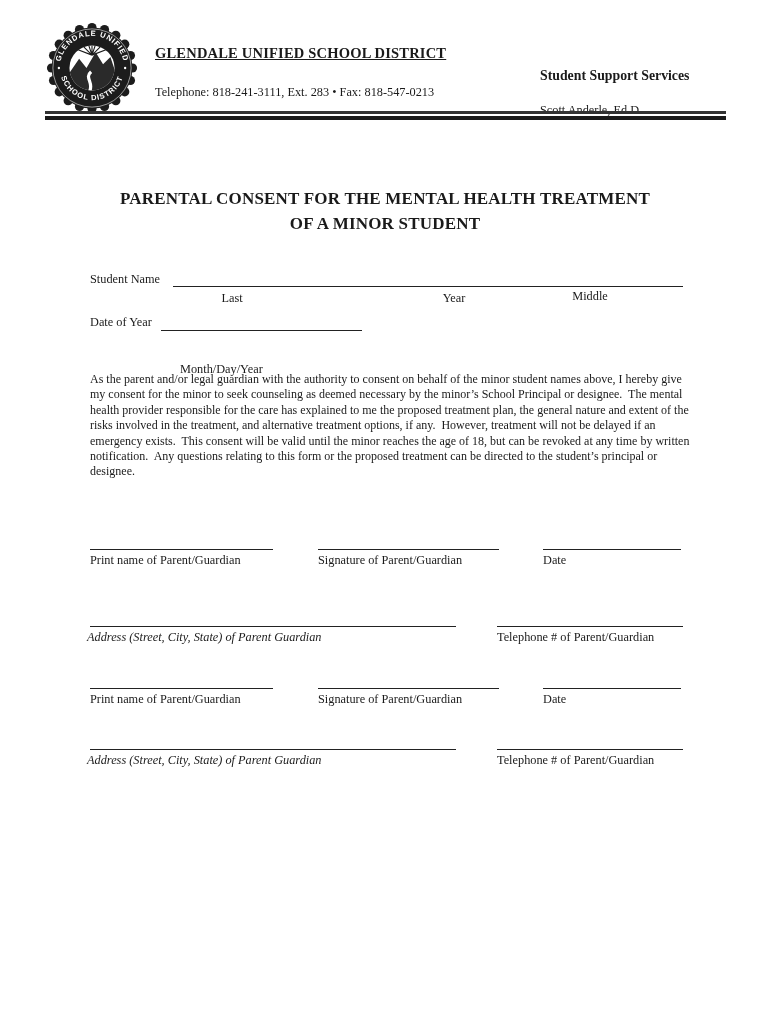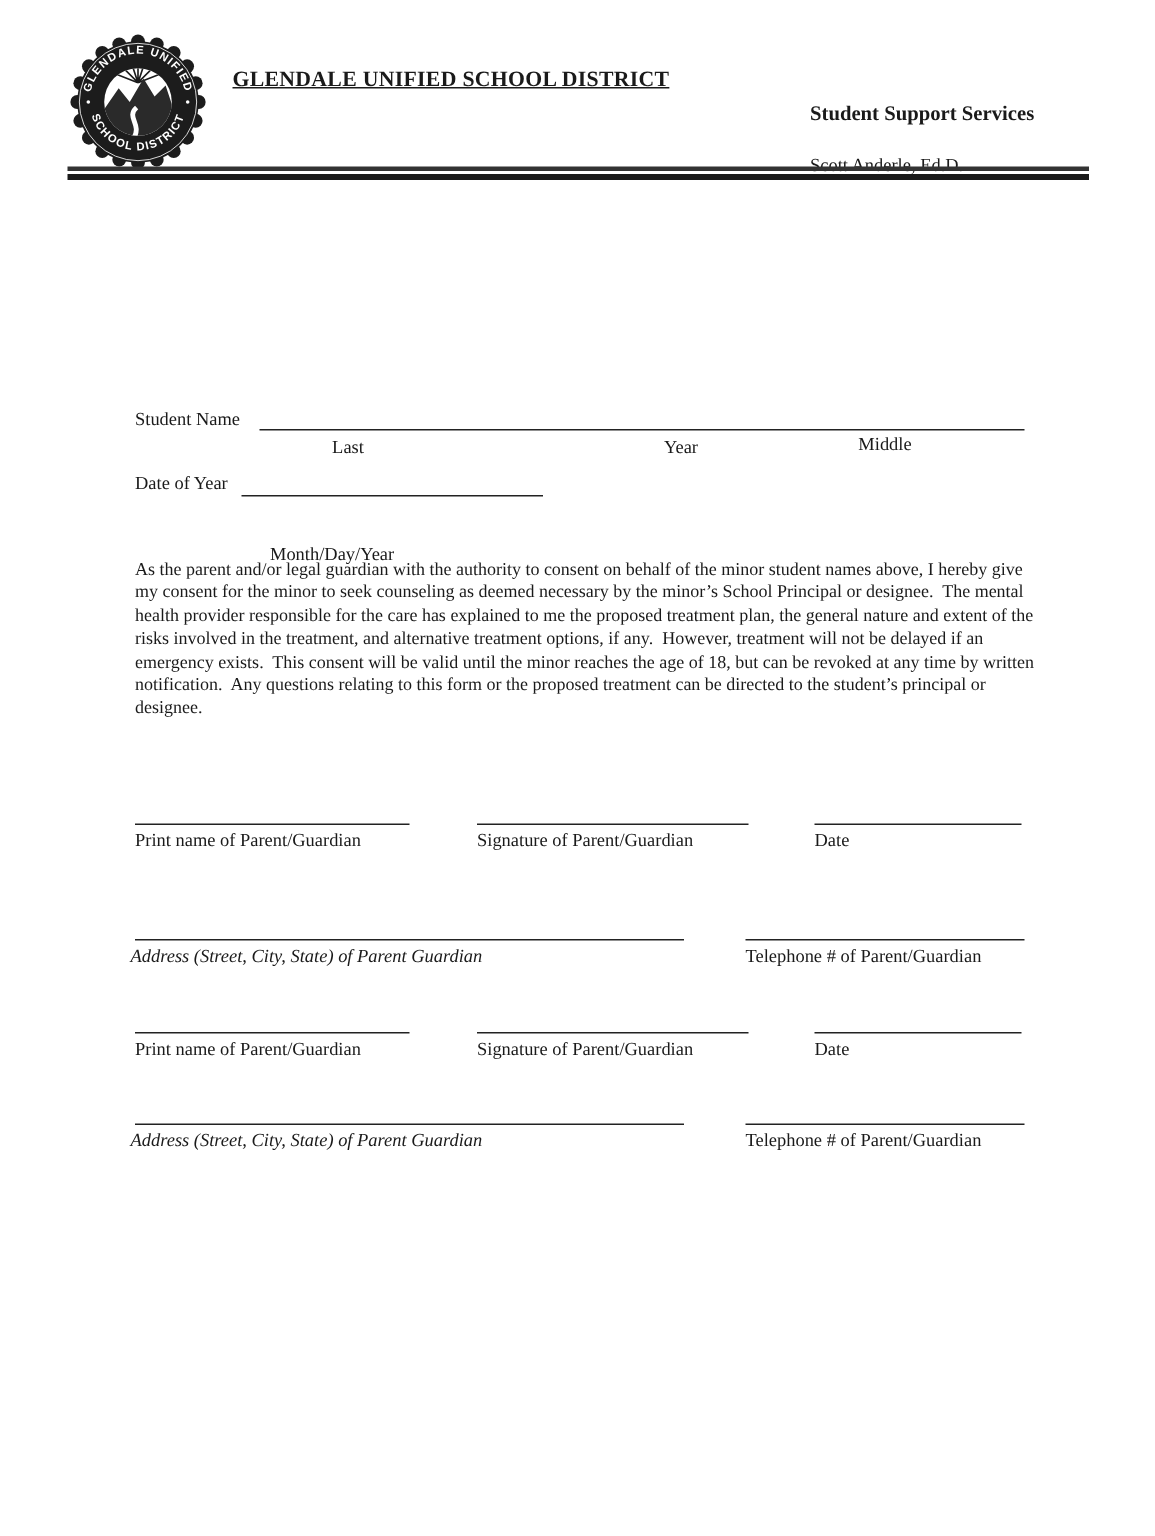--- a/index.html
+++ b/index.html
@@ -106,29 +106,32 @@
     </g>
     <text class="seal-arc-text">
       <textPath href="#sealTopArc" startOffset="50%" text-anchor="middle">GLENDALE UNIFIED</textPath>
     </text>
     <text class="seal-arc-text">
       <textPath href="#sealBotArc" startOffset="50%" text-anchor="middle">SCHOOL DISTRICT</textPath>
     </text>
   </svg>
 
   <div class="abs hdr-name">GLENDALE UNIFIED SCHOOL DISTRICT</div>
+  <div class="abs hdr-phone">Telephone: 818-241-3111, Ext. 283 • Fax: 818-547-0213</div>
   <div class="abs hdr-dept">Student Support Services</div>
   <div class="abs hdr-admin">Scott Anderle, Ed.D.</div>
 
   <div class="abs rule">
     <div class="rule-top"></div>
     <div class="rule-bot"></div>
   </div>
 
   <div class="abs title">
+    <div>PARENTAL CONSENT FOR THE MENTAL HEALTH TREATMENT</div>
+    <div>OF A MINOR STUDENT</div>
   </div>
 
   <div class="abs f-label sn-label">Student Name</div>
   <div class="abs w-line sn-line"></div>
   <div class="abs f-sub sn-sub-last">Last</div>
   <div class="abs f-sub sn-sub-first">Year</div>
   <div class="abs f-sub sn-sub-middle">Middle</div>
 
   <div class="abs f-label dob-label">Date of Year</div>
   <div class="abs w-line dob-line"></div>

